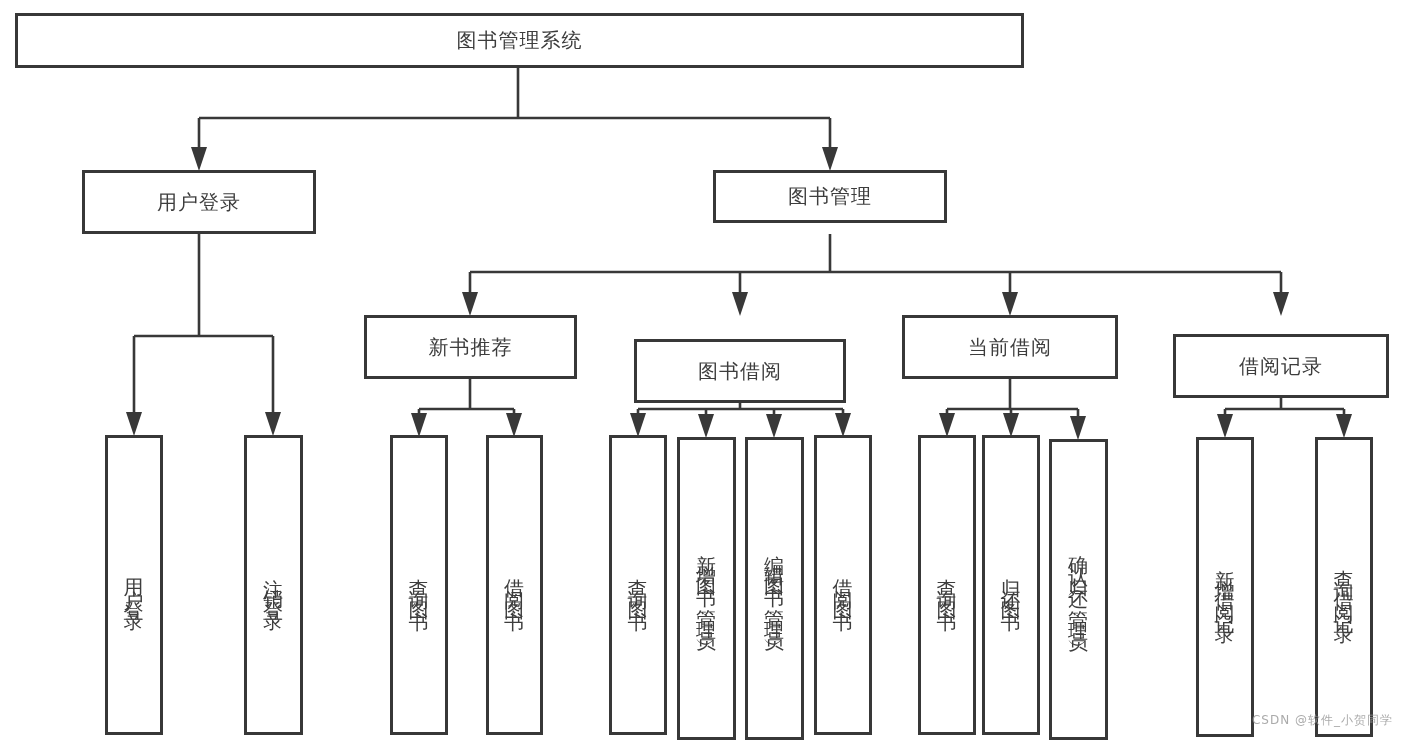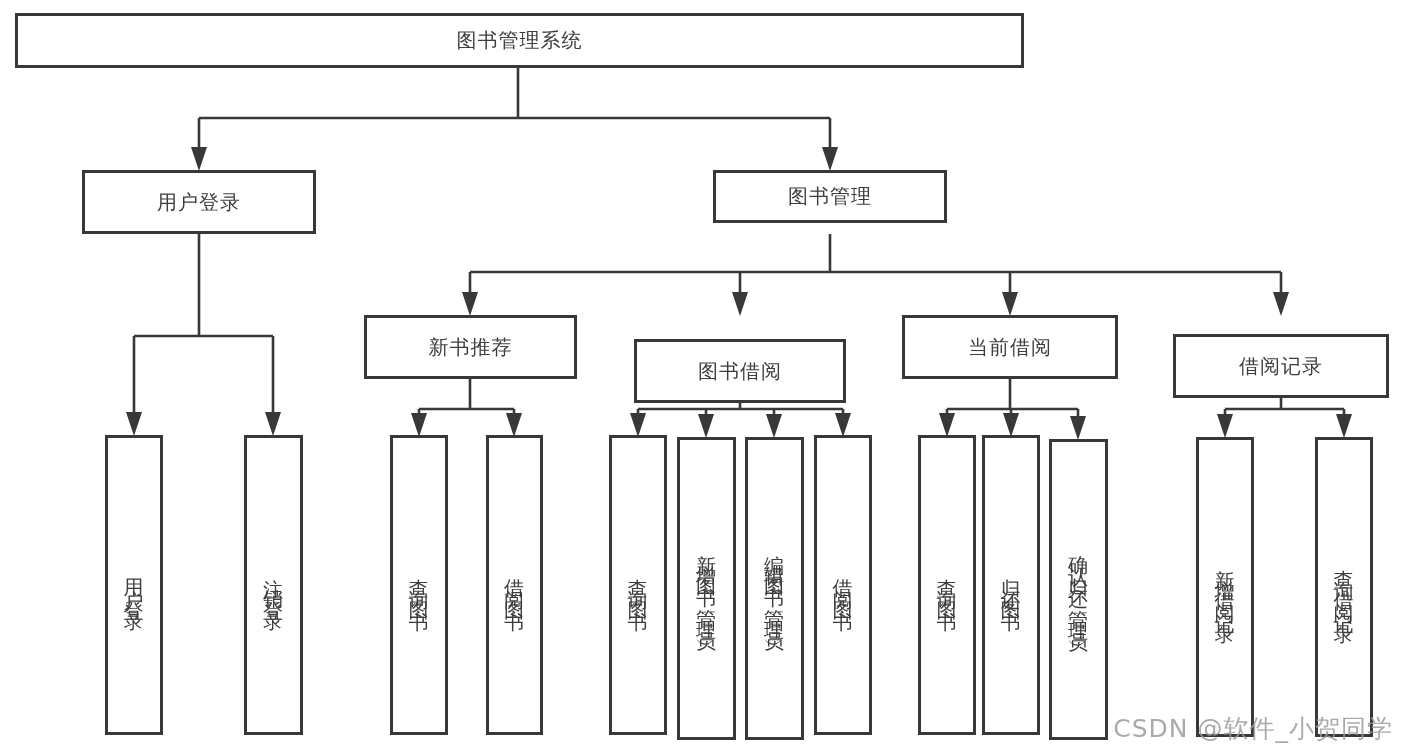--- a/index.html
+++ b/index.html
@@ -36,21 +36,21 @@
     font-size: 20px;
     letter-spacing: 11px;
     line-height: 1;
     white-space: nowrap;
   }
   .watermark {
     position: absolute;
     right: 12px;
     top: 712px;
     z-index: 3;
-    font-size: 25px;
+    font-size: 12px;
     letter-spacing: 1px;
     color: rgba(155, 155, 155, 0.85);
     white-space: nowrap;
   }
 </style>
 </head>
 <body>
 
 <div class="stage">
 

